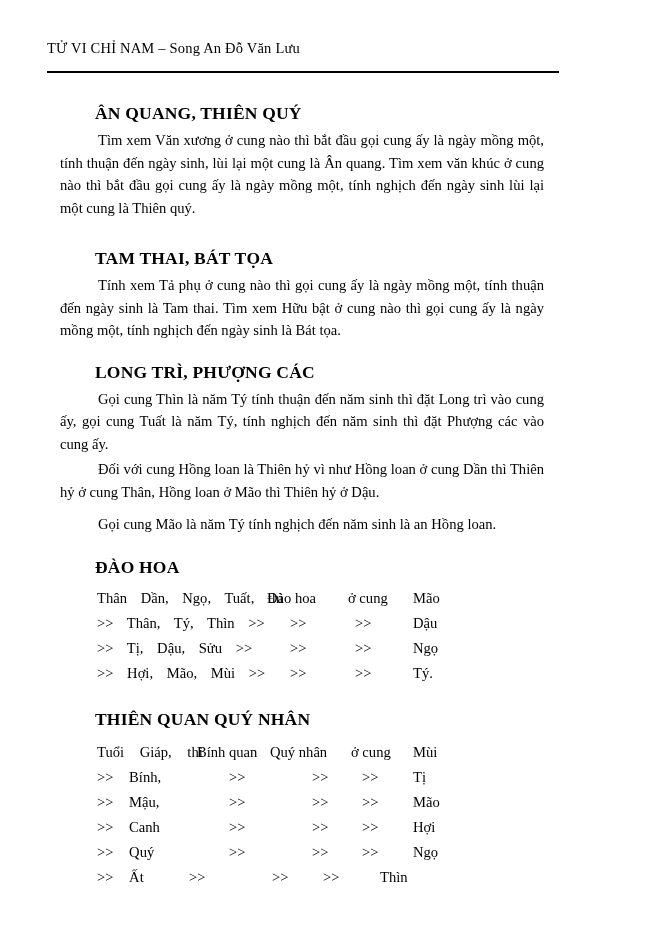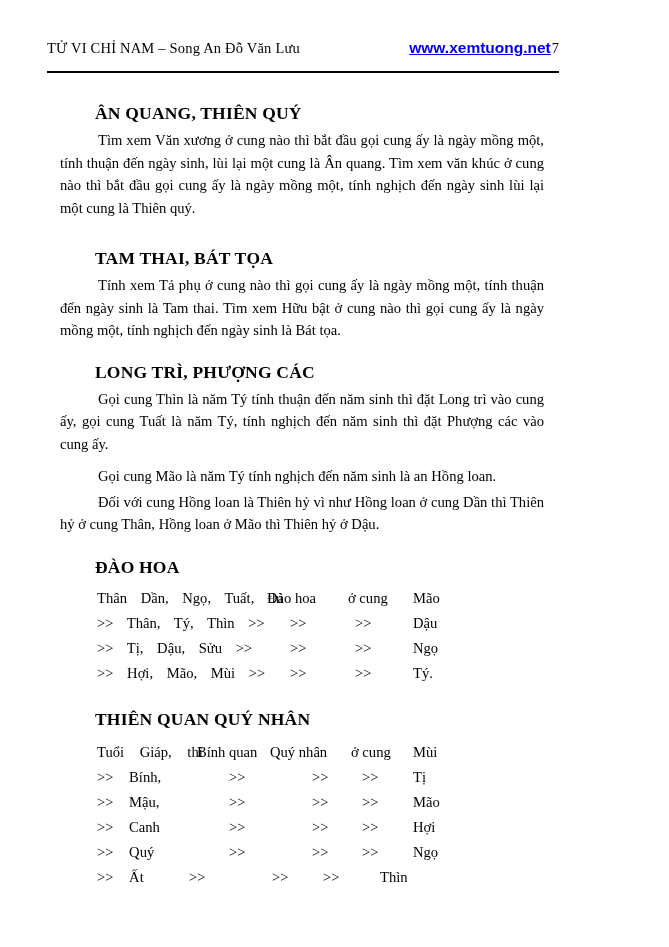--- a/index.html
+++ b/index.html
@@ -49,39 +49,35 @@
   .t2d-a{left:37px}.t2d-b{left:169px}.t2d-c{left:252px}.t2d-d{left:302px}.t2d-e{left:353px}
   .t2l-a{left:37px}.t2l-b{left:129px}.t2l-c{left:212px}.t2l-d{left:263px}.t2l-e{left:320px}
 </style>
 </head>
 <body>
 
 <div class="page">
 
   <div class="header">
     <span class="header-title">TỬ VI CHỈ NAM – Song An Đỗ Văn Lưu</span>
-    <span class="header-right">
-      <a class="site-link">www.xemtuong.net</a>
-      <span class="page-num">7</span>
-    </span>
   </div>
 
   <hr class="rule">
 
   <h2 class="sec" style="margin-top:29px">ÂN QUANG, THIÊN QUÝ</h2>
   <p class="body">Tìm xem Văn xương ở cung nào thì bắt đầu gọi cung ấy là ngày mồng một, tính thuận đến ngày sinh, lùi lại một cung là Ân quang. Tìm xem văn khúc ở cung nào thì bắt đầu gọi cung ấy là ngày mồng một, tính nghịch đến ngày sinh lùi lại một cung là Thiên quý.</p>
 
   <h2 class="sec">TAM THAI, BÁT TỌA</h2>
   <p class="body">Tính xem Tả phụ ở cung nào thì gọi cung ấy là ngày mồng một, tính thuận đến ngày sinh là Tam thai. Tìm xem Hữu bật ở cung nào thì gọi cung ấy là ngày mồng một, tính nghịch đến ngày sinh là Bát tọa.</p>
 
   <h2 class="sec" style="margin-top:19px">LONG TRÌ, PHƯỢNG CÁC</h2>
   <p class="body">Gọi cung Thìn là năm Tý tính thuận đến năm sinh thì đặt Long trì vào cung ấy, gọi cung Tuất là năm Tý, tính nghịch đến năm sinh thì đặt Phượng các vào cung ấy.</p>
 
+  <p class="body" style="margin-top:3px">Đối với cung Hồng loan là Thiên hỷ vì như Hồng loan ở cung Dần thì Thiên hỷ ở cung Thân, Hồng loan ở Mão thì Thiên hỷ ở Dậu.</p>
   <p class="body" style="margin-top:10px">Gọi cung Mão là năm Tý tính nghịch đến năm sinh là an Hồng loan.</p>
-  <p class="body" style="margin-top:3px">Đối với cung Hồng loan là Thiên hỷ vì như Hồng loan ở cung Dần thì Thiên hỷ ở cung Thân, Hồng loan ở Mão thì Thiên hỷ ở Dậu.</p>
 
   <h2 class="sec" style="margin-top:20px">ĐÀO HOA</h2>
   <div class="tbl">
     <div class="trow">
       <span class="tc ws t1h-a">Thân Dần, Ngọ, Tuất, thì</span>
       <span class="tc t1h-b">Đào hoa</span>
       <span class="tc t1h-c">ở cung</span>
       <span class="tc t1h-d">Mão</span>
     </div>
     <div class="trow">

